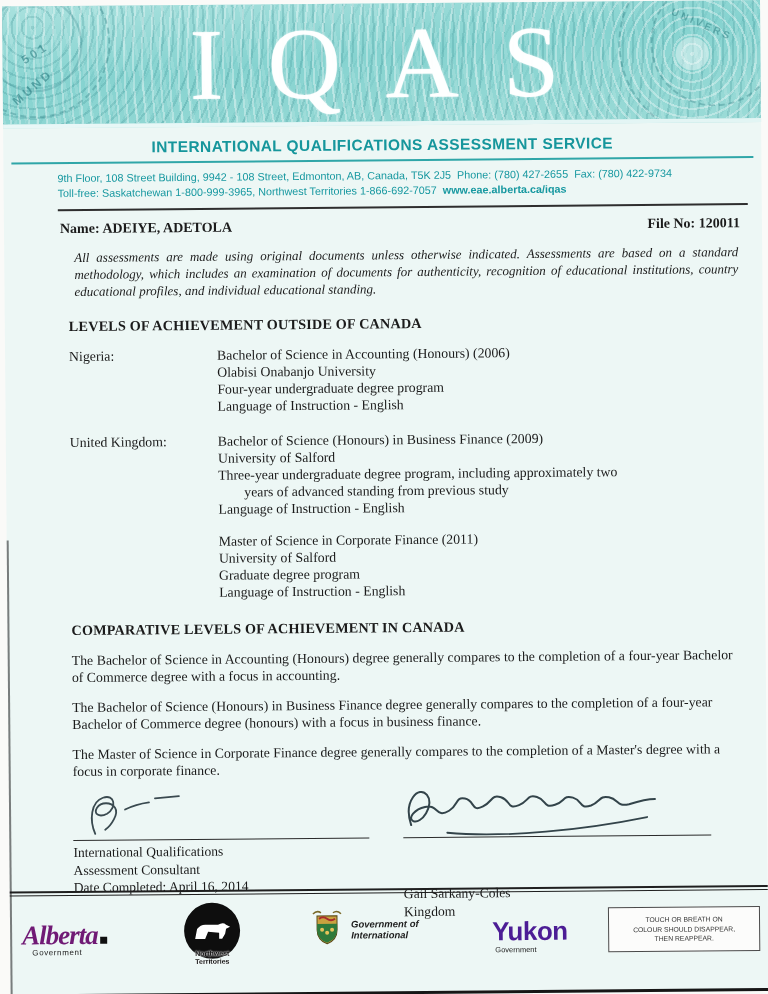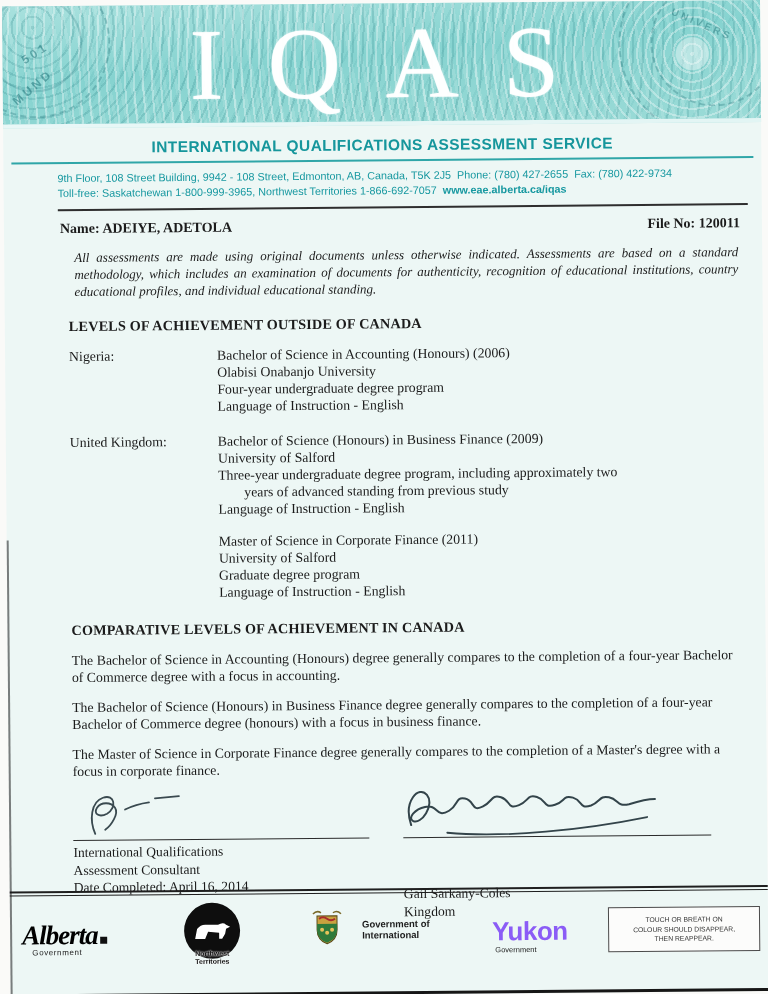--- a/index.html
+++ b/index.html
@@ -124,39 +124,39 @@
   
   .double-rule{
     position:absolute; left:0; right:0; top:885px;
     border-top:2px solid #1f1f1f; border-bottom:1.5px solid #1f1f1f; height:5px;
   }
   .footer{ position:absolute; left:0; right:0; top:894px; bottom:0; }
 
   .alberta{ position:absolute; left:12px; top:22px; }
   .alberta-word{
     font-family:"Liberation Serif",serif; font-style:italic; font-weight:bold;
-    font-size:27px; letter-spacing:-1px; color:#000000; line-height:26px;
+    font-size:27px; letter-spacing:-1px; color:#701a75; line-height:26px;
   }
   .alberta-sq{ display:inline-block; width:7px; height:7px; background:#101010; margin-left:2px; }
   .alberta-sub{ font-family:"Liberation Sans",sans-serif; font-size:8px; letter-spacing:.6px; color:#222; margin:0 0 0 10px; }
 
   .nwt{ position:absolute; left:170px; top:4px; width:64px; text-align:center; }
   .nwt-circle{ width:56px; height:56px; background:#0e0e0e; border-radius:50%; margin:0 auto; position:relative; }
   .nwt-circle svg{ position:absolute; left:8px; top:17px; }
   .nwt-label{
     position:relative; z-index:2; margin-top:-9px;
     font-family:"Liberation Sans",sans-serif; font-size:7px; line-height:8px; font-weight:bold; color:#101010;
     text-shadow:0 0 2px #fff, 0 0 2px #fff;
   }
 
   .sask{ position:absolute; left:300px; top:12px; display:flex; align-items:center; }
-  .sask-text{ margin-left:18px; font-family:"Liberation Sans",sans-serif; font-weight:bold; font-size:9.5px; line-height:11px; color:#1c1c1c; }
+  .sask-text{ margin-left:7px; font-family:"Liberation Sans",sans-serif; font-weight:bold; font-size:9.5px; line-height:11px; color:#1c1c1c;font-style:italic; }
 
   .yukon{ position:absolute; left:482px; top:22px; }
-  .yukon-word{ font-family:"Liberation Sans",sans-serif; font-weight:900; font-size:26px; letter-spacing:-.5px; color:#8b5cf6; line-height:26px; }
+  .yukon-word{ font-family:"Liberation Sans",sans-serif; font-weight:900; font-size:26px; letter-spacing:-.5px; color:#4c1d95; line-height:26px; }
   .yukon-sub{ font-family:"Liberation Sans",sans-serif; font-size:7.5px; color:#222; margin:1px 0 0 3px; }
 
   .secbox{
     position:absolute; right:8px; top:12px; width:152px;
     border:1px solid #4a4a4a; background:#fcfcfb;
     padding:7px 2px; text-align:center;
     font-family:"Liberation Sans",sans-serif; font-size:6.8px; line-height:9.5px; color:#333;
   }
 </style>
 </head>

